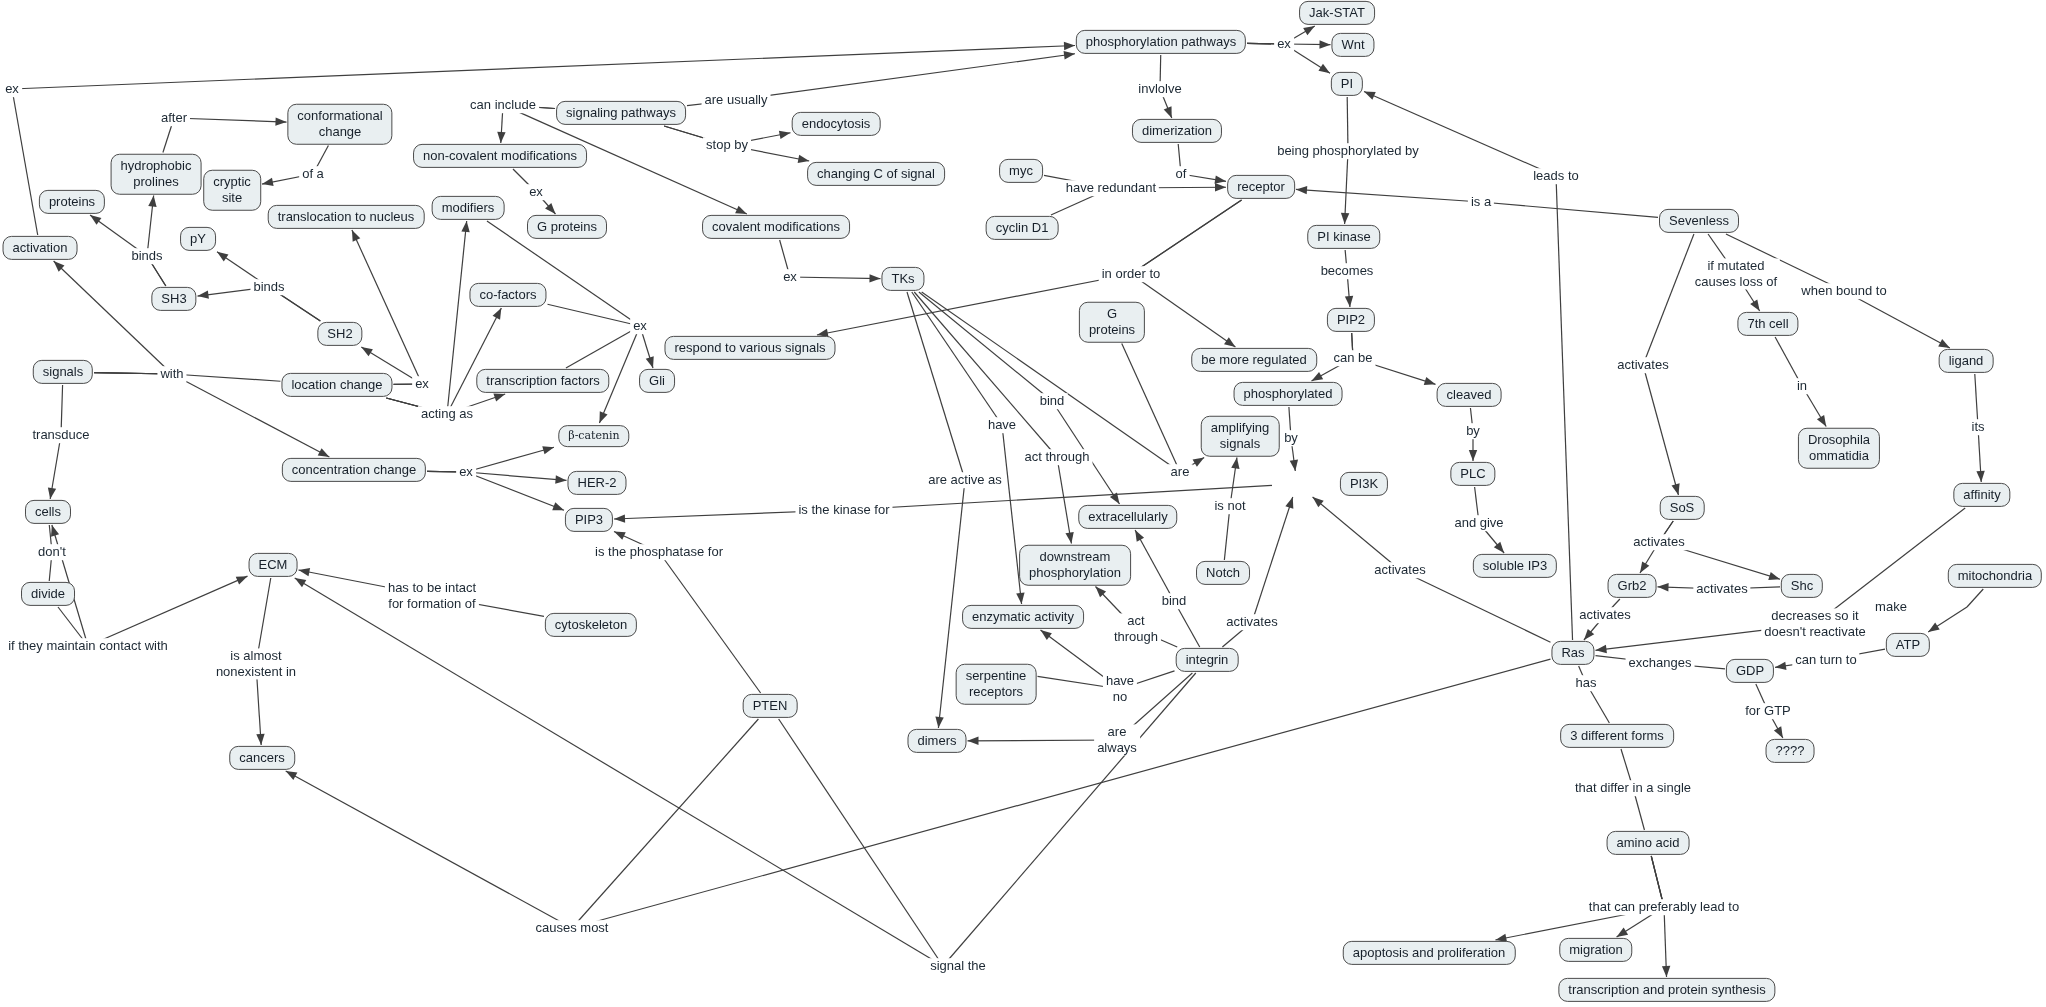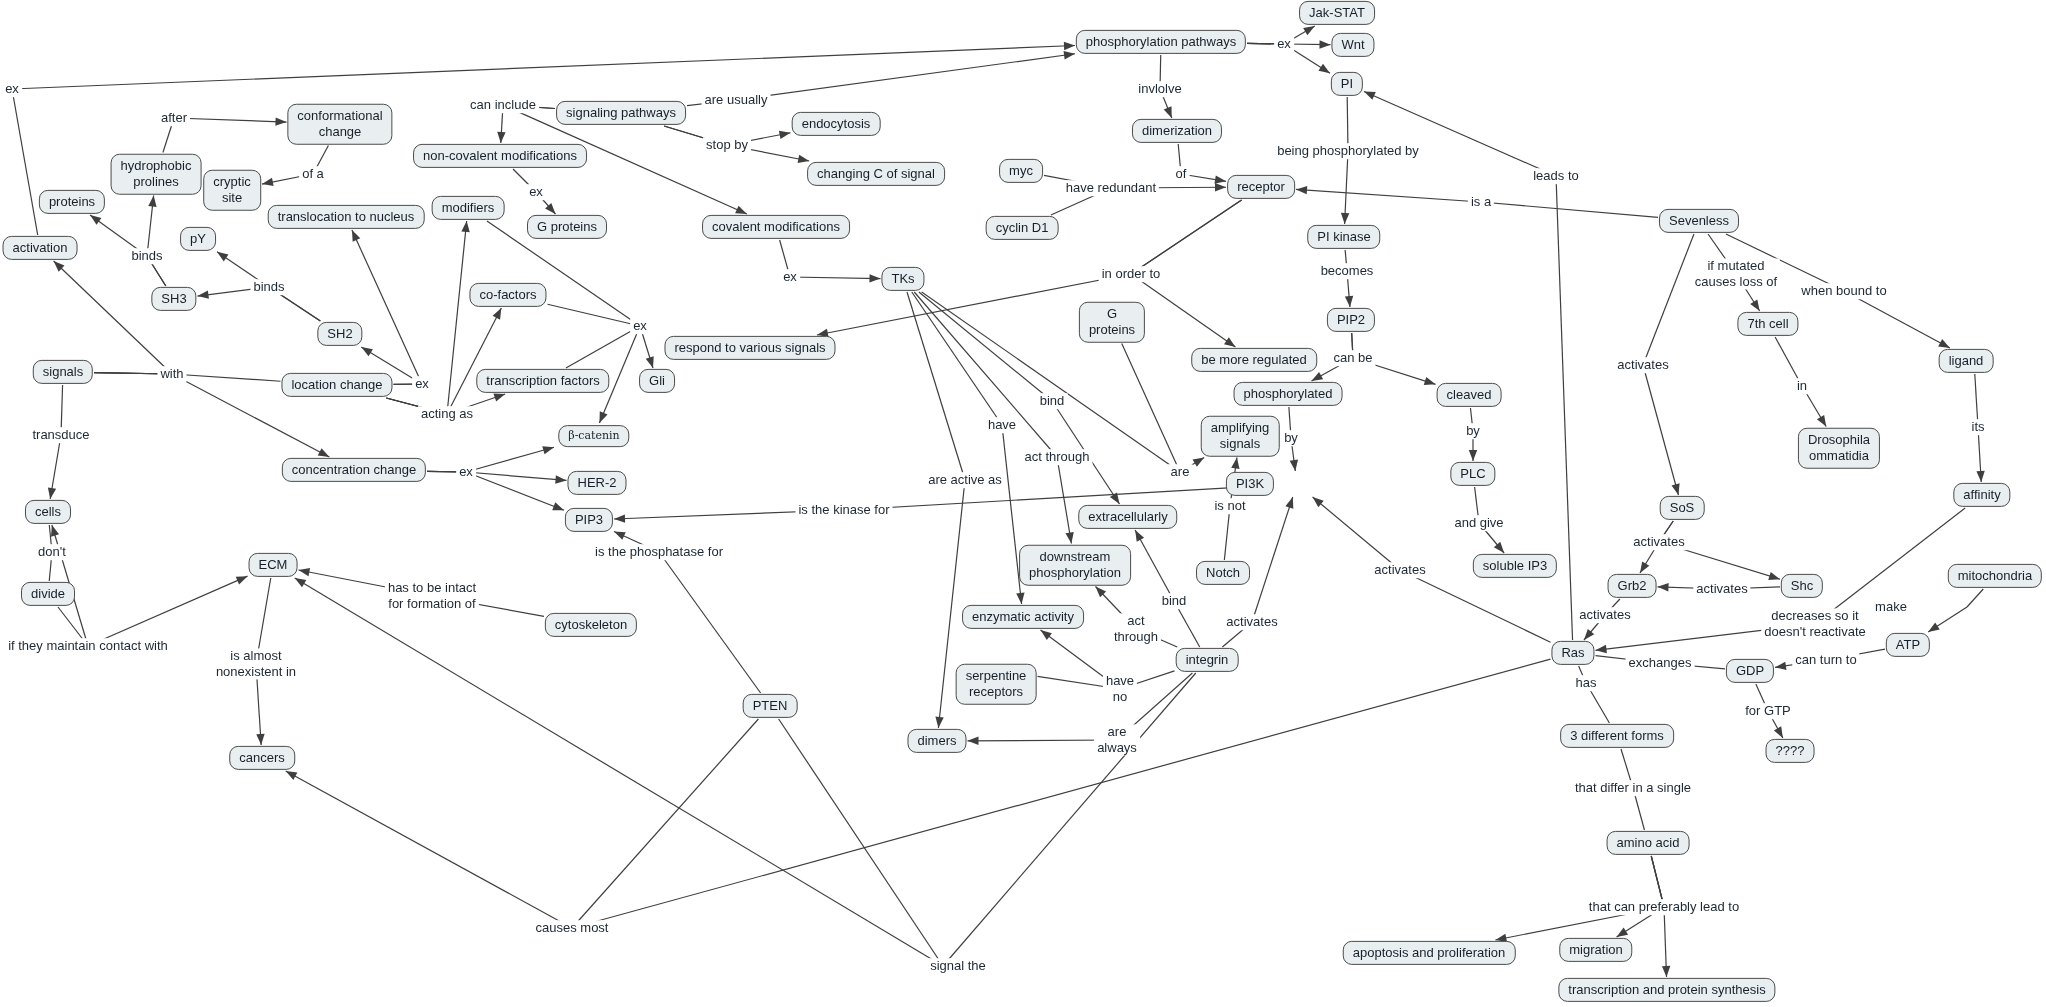--- a/index.html
+++ b/index.html
@@ -325,21 +325,21 @@
     <div class="node" style="left: 1469px; top: 395px;">cleaved</div>
     <div class="node" style="left: 1966px; top: 361px;">ligand</div>
     <div class="node" style="left: 63px; top: 372px;">signals</div>
     <div class="node" style="left: 337px; top: 385px;">location change</div>
     <div class="node serif" style="left: 594px; top: 436px;">β-catenin</div>
     <div class="node" style="left: 1240px; top: 436px; text-align: center;">amplifying
 signals</div>
     <div class="node" style="left: 597px; top: 483px;">HER-2</div>
     <div class="node" style="left: 354px; top: 470px;">concentration change</div>
     <div class="node" style="left: 589px; top: 520px;">PIP3</div>
-    <div class="node" style="left: 1250px; top: 484px;">PI3K</div>
+    <div class="node" style="left: 1364px; top: 484px;">PI3K</div>
     <div class="node" style="left: 1473px; top: 474px;">PLC</div>
     <div class="node" style="left: 1839px; top: 448px;">Drosophila
 ommatidia</div>
     <div class="node" style="left: 1682px; top: 508px;">SoS</div>
     <div class="node" style="left: 1982px; top: 495px;">affinity</div>
     <div class="node" style="left: 1128px; top: 517px;">extracellularly</div>
     <div class="node" style="left: 48px; top: 512px;">cells</div>
     <div class="node" style="left: 1223px; top: 573px;">Notch</div>
     <div class="node" style="left: 1075px; top: 565px;">downstream
 phosphorylation</div>

